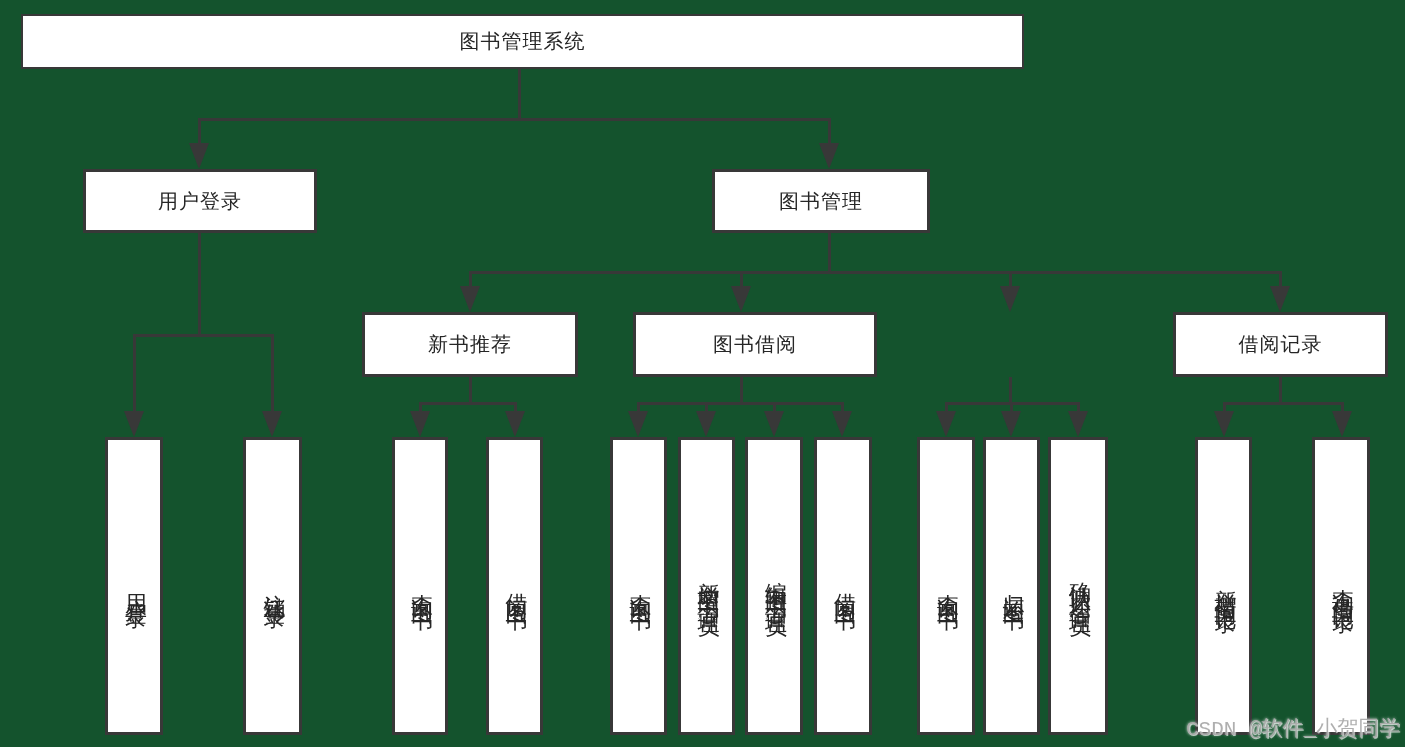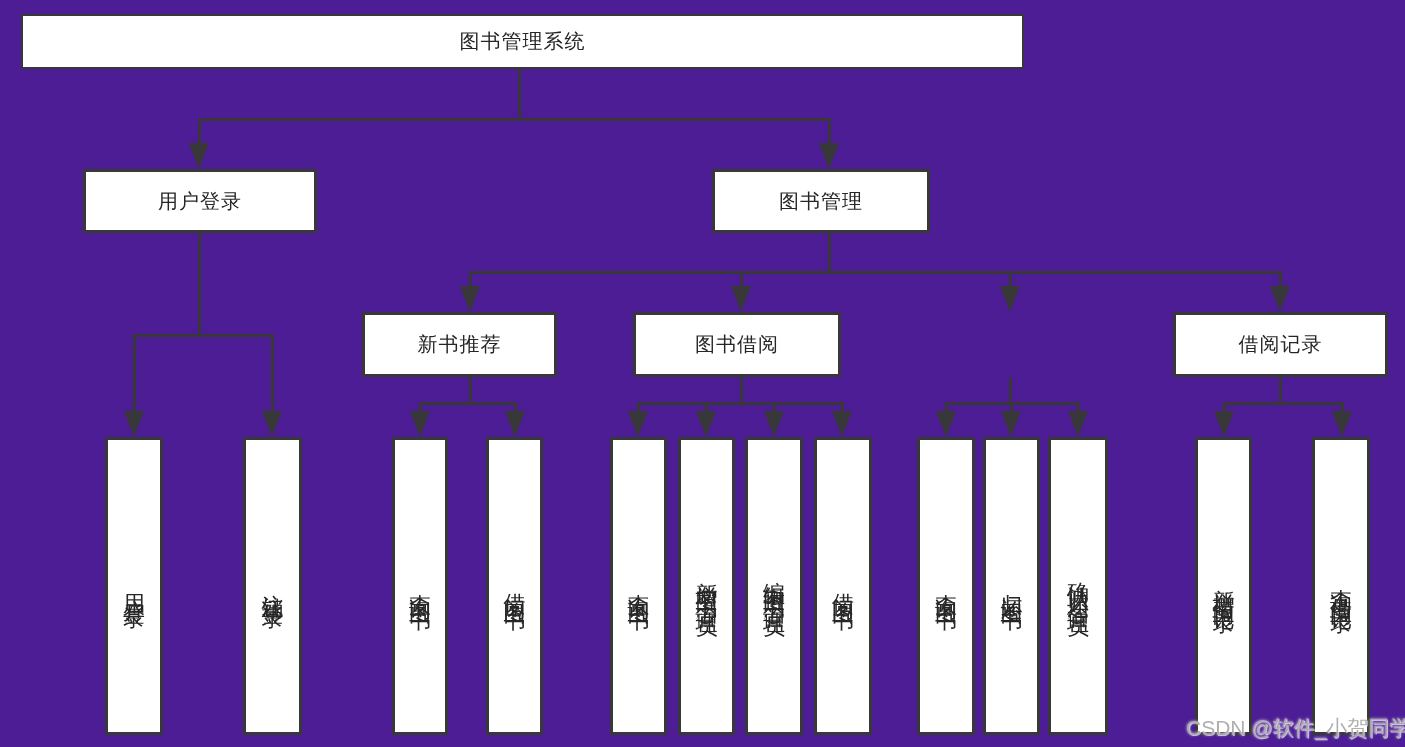--- a/index.html
+++ b/index.html
@@ -1,21 +1,21 @@
 <!DOCTYPE html>
 <html><head>
 <meta charset="utf-8">
 <style>
   html, body { margin: 0; padding: 0; background: #ffffff; }
   .canvas {
     position: relative;
     width: 1405px;
     height: 747px;
-    background: #4c1d95;
-    font-family: Liberation Sans, sans-serif;
+    background: #14532d;
+    font-family: Liberation Mono, monospace;
     overflow: hidden;
   }
   .line { position: absolute; background: #383838; }
   .arrowhead {
     position: absolute;
     width: 0; height: 0;
     border-left: 10px solid transparent;
     border-right: 10px solid transparent;
     border-top: 26px solid #383838;
   }
@@ -121,25 +121,25 @@
   </div>
 
   <div class="node" style="left:83px; top:169px; width:234px; height:64px;">
     <span>用户登录</span>
   </div>
 
   <div class="node" style="left:712px; top:169px; width:218px; height:64px;">
     <span>图书管理</span>
   </div>
 
-  <div class="node" style="left:362px; top:312px; width:195px; height:65px;">
+  <div class="node" style="left:362px; top:312px; width:216px; height:65px;">
     <span>新书推荐</span>
   </div>
 
-  <div class="node" style="left:633px; top:312px; width:208px; height:65px;">
+  <div class="node" style="left:633px; top:312px; width:244px; height:65px;">
     <span>图书借阅</span>
   </div>
 
 
   <div class="node" style="left:1173px; top:312px; width:215px; height:65px;">
     <span>借阅记录</span>
   </div>
 
   <div class="node leaf" style="left:105px; top:437px; width:58px; height:298px;">
     <span>用户登录</span>

